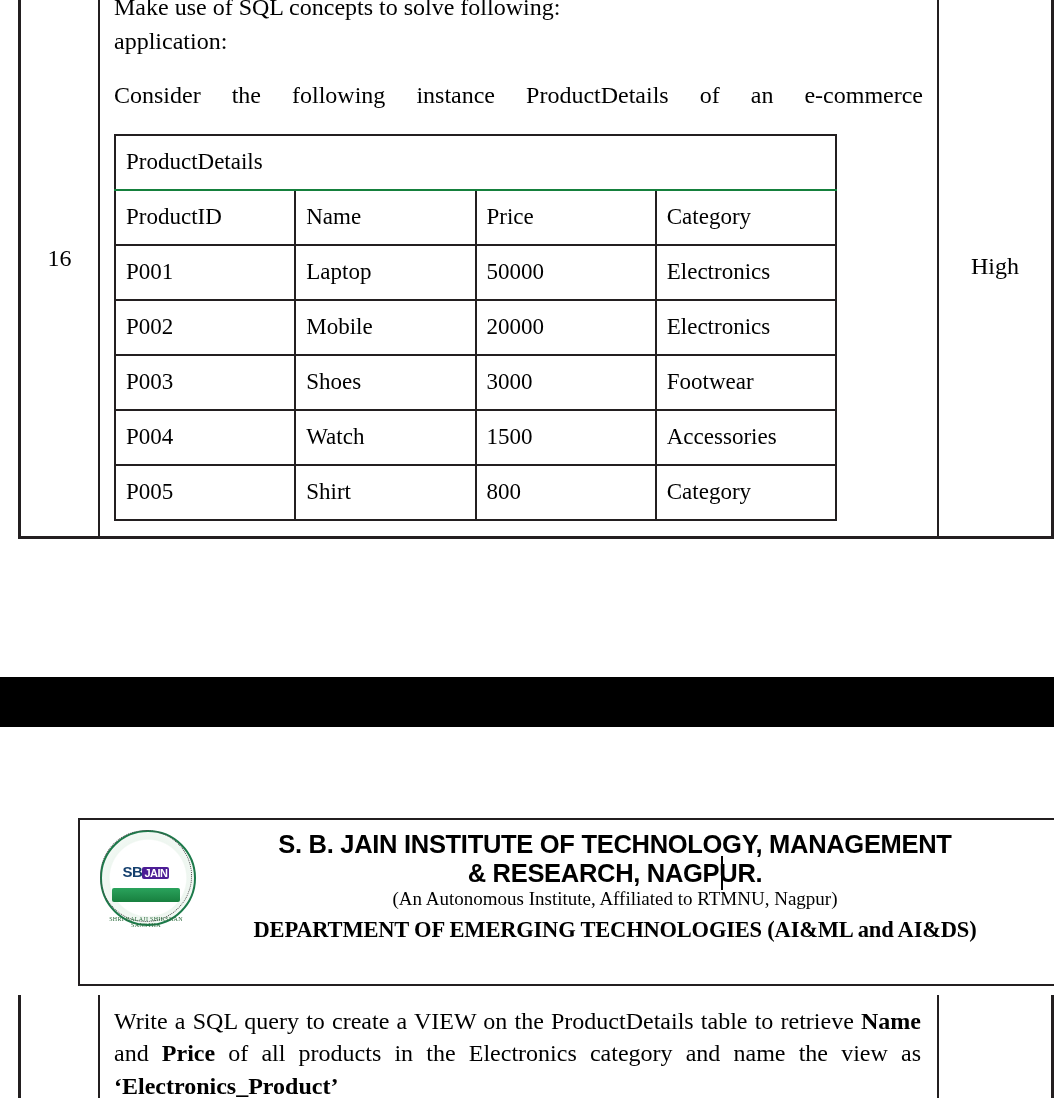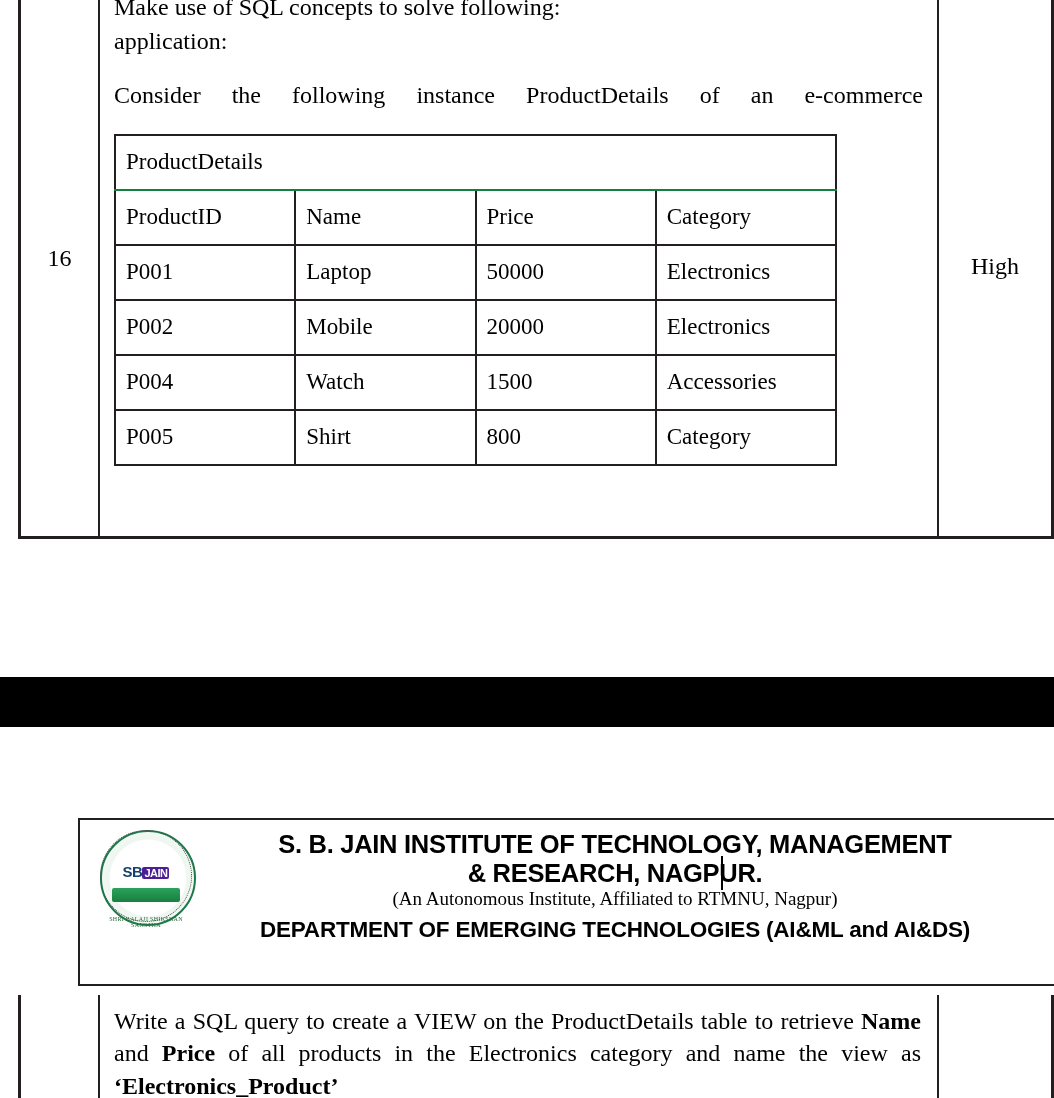--- a/index.html
+++ b/index.html
@@ -218,21 +218,21 @@
     line-height: 1.12;
     letter-spacing: -0.3px;
     color: #000;
   }
   .lh-sub {
     font-family: "Liberation Serif", serif;
     font-size: 19px;
     margin-top: 1px;
   }
   .lh-dept {
-    font-family: Liberation Sans, sans-serif;
+    font-family: Liberation Serif, serif;
     font-weight: bold;
     font-size: 22.5px;
     margin-top: 7px;
     letter-spacing: -0.2px;
   }
   .lh-vision {
     font-family: "Liberation Serif", serif;
     font-size: 14.5px;
     margin-top: 2px;
   }
@@ -308,20 +308,26 @@
             <td>P001</td>
             <td>Laptop</td>
             <td>50000</td>
             <td>Electronics</td>
           </tr>
           <tr>
             <td>P002</td>
             <td>Mobile</td>
             <td>20000</td>
             <td>Electronics</td>
+          </tr>
+          <tr>
+            <td>P003</td>
+            <td>Shoes</td>
+            <td>3000</td>
+            <td>Footwear</td>
           </tr>
           <tr>
             <td>P004</td>
             <td>Watch</td>
             <td>1500</td>
             <td>Accessories</td>
           </tr>
           <tr>
             <td>P005</td>
             <td>Shirt</td>

